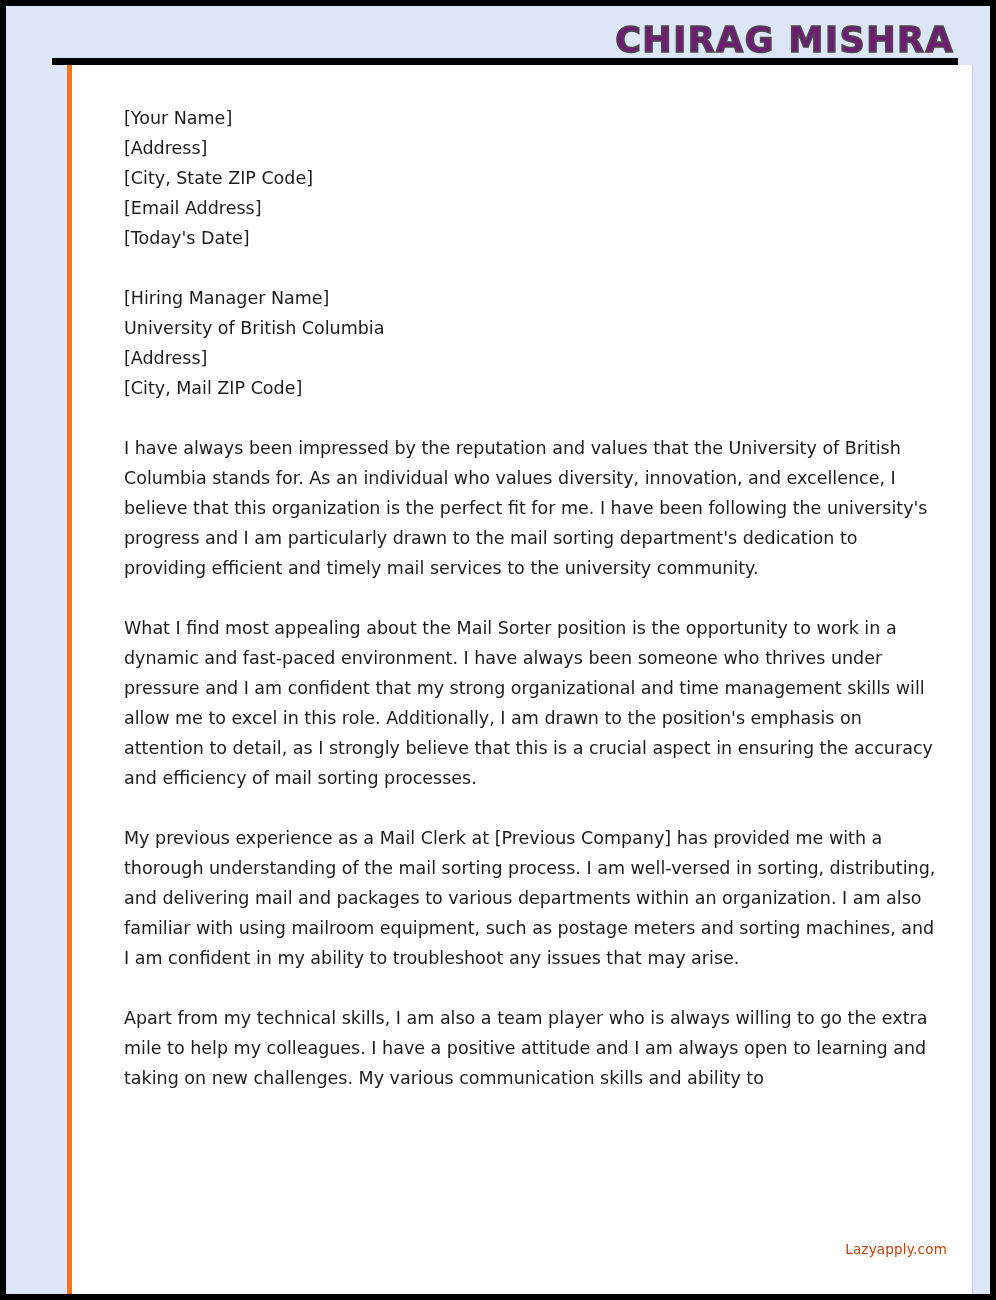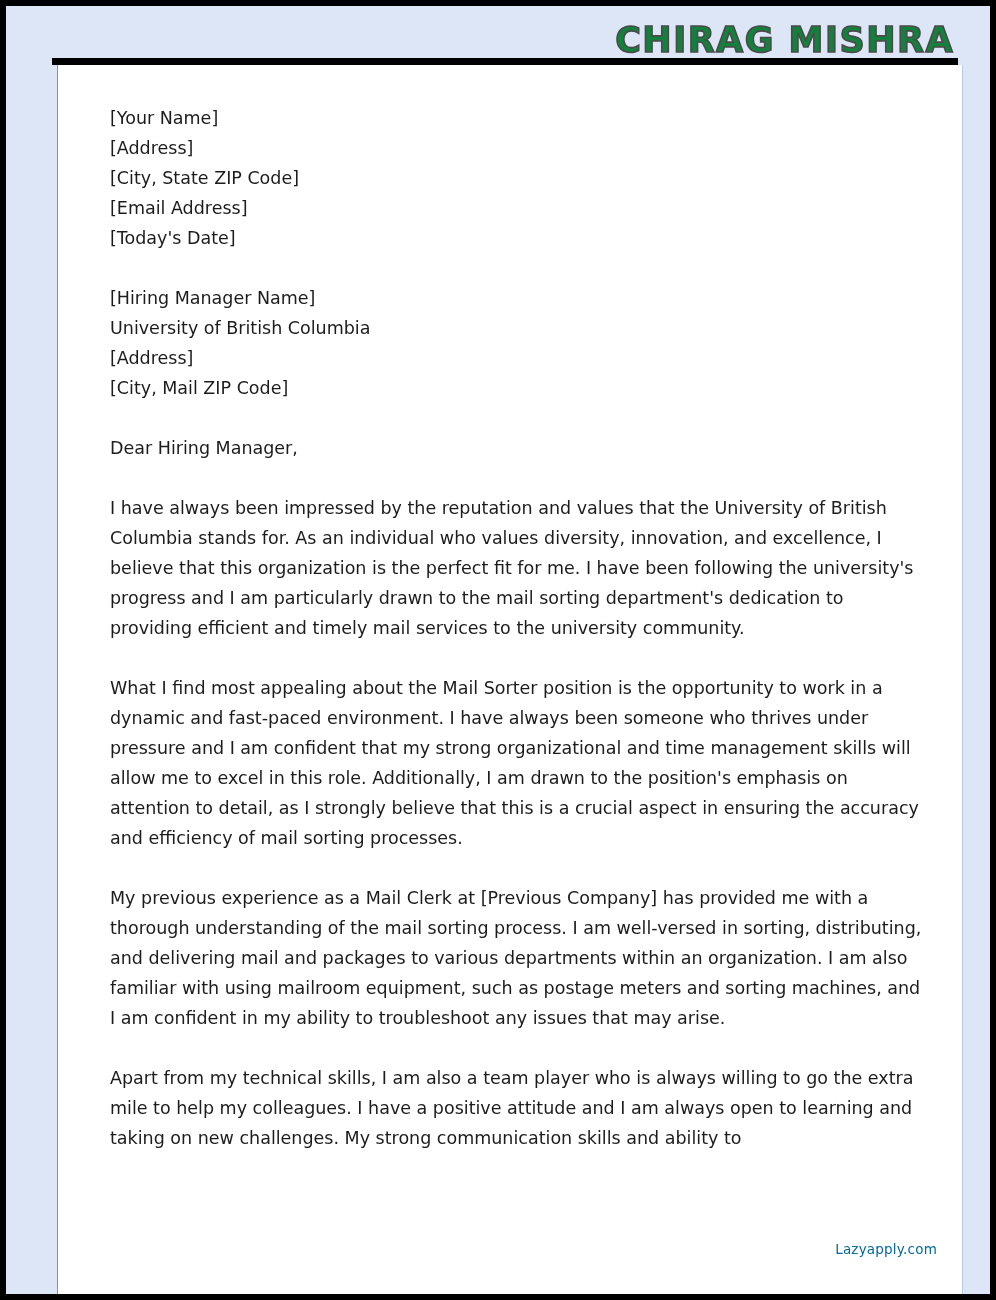--- a/index.html
+++ b/index.html
@@ -35,45 +35,45 @@
     justify-content: flex-end;
     box-sizing: border-box;
     padding-right: 42px;
   }
 
   .header-name {
     font-family: "DejaVu Sans", sans-serif;
     font-size: 35px;
     font-weight: 700;
     letter-spacing: 1.5px;
-    color: #15803d;
+    color: #701a75;
     -webkit-text-stroke: 1.6px #4a4a4a;
     text-shadow: 0 0 0 #888;
     line-height: 1;
     white-space: nowrap;
   }
 
   .header-rule {
     position: absolute;
     left: 46px;
     top: 52px;
     width: 906px;
     height: 7px;
     background: #000000;
   }
 
   .sheet {
     position: absolute;
-    left: 51px;
+    left: 61px;
     top: 59px;
     width: 906px;
     bottom: 0;
     background: #ffffff;
     box-sizing: border-box;
-    border-left: 1px solid #f97316;
+    border-left: 5px solid #f97316;
     border-right: 1px solid #b9cbe8;
     overflow: hidden;
   }
 
   .letter {
     position: absolute;
     left: 52px;
     top: 38px;
     right: 34px;
     font-family: "DejaVu Sans", sans-serif;
@@ -87,21 +87,21 @@
     white-space: pre-line;
   }
   .block:last-child { margin-bottom: 0; }
 
   .watermark {
     position: absolute;
     right: 22px;
     bottom: 36px;
     font-family: "DejaVu Sans", sans-serif;
     font-size: 13.5px;
-    color: #0369a1;
+    color: #c2410c;
     letter-spacing: 0.2px;
     background: rgba(255,255,255,0.85);
     padding: 1px 3px;
   }
 </style>
 </head>
 <body>
 
 <div class="page">
 
@@ -117,25 +117,24 @@
 [Address]
 [City, State ZIP Code]
 [Email Address]
 [Today's Date]</p>
 
       <p class="block">[Hiring Manager Name]
 University of British Columbia
 [Address]
 [City, Mail ZIP Code]</p>
 
-      <p class="block">Dear Hiring Manager,</p>
 
       <p class="block">I have always been impressed by the reputation and values that the University of British Columbia stands for. As an individual who values diversity, innovation, and excellence, I believe that this organization is the perfect fit for me. I have been following the university's progress and I am particularly drawn to the mail sorting department's dedication to providing efficient and timely mail services to the university community.</p>
       <p class="block">What I find most appealing about the Mail Sorter position is the opportunity to work in a dynamic and fast-paced environment. I have always been someone who thrives under pressure and I am confident that my strong organizational and time management skills will allow me to excel in this role. Additionally, I am drawn to the position's emphasis on attention to detail, as I strongly believe that this is a crucial aspect in ensuring the accuracy and efficiency of mail sorting processes.</p>
       <p class="block">My previous experience as a Mail Clerk at [Previous Company] has provided me with a thorough understanding of the mail sorting process. I am well-versed in sorting, distributing, and delivering mail and packages to various departments within an organization. I am also familiar with using mailroom equipment, such as postage meters and sorting machines, and I am confident in my ability to troubleshoot any issues that may arise.</p>
-      <p class="block">Apart from my technical skills, I am also a team player who is always willing to go the extra mile to help my colleagues. I have a positive attitude and I am always open to learning and taking on new challenges. My strong communication skills and ability to</p>
+      <p class="block">Apart from my technical skills, I am also a team player who is always willing to go the extra mile to help my colleagues. I have a positive attitude and I am always open to learning and taking on new challenges. My various communication skills and ability to</p>
 
     </div>
 
     <div class="watermark">Lazyapply.com</div>
   </div>
 
 </div>
 
 </body></html>

